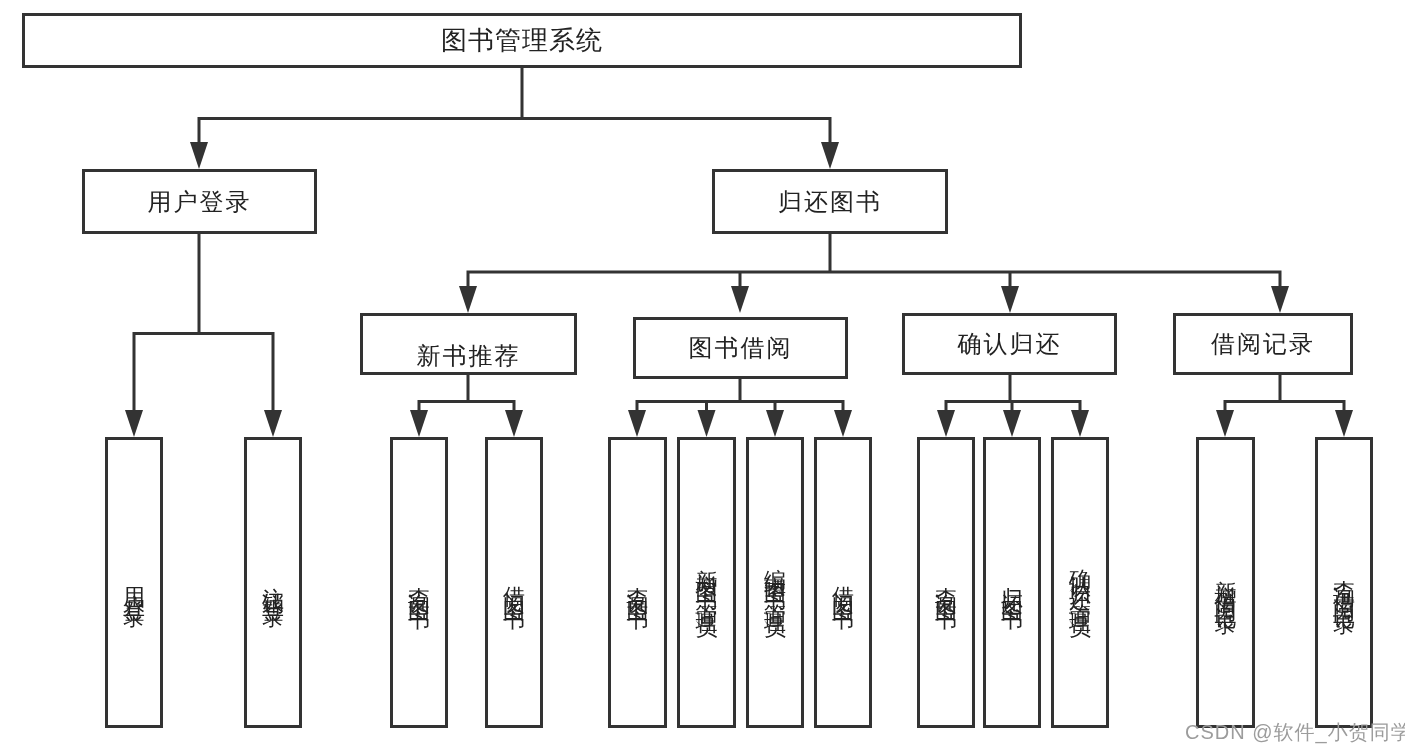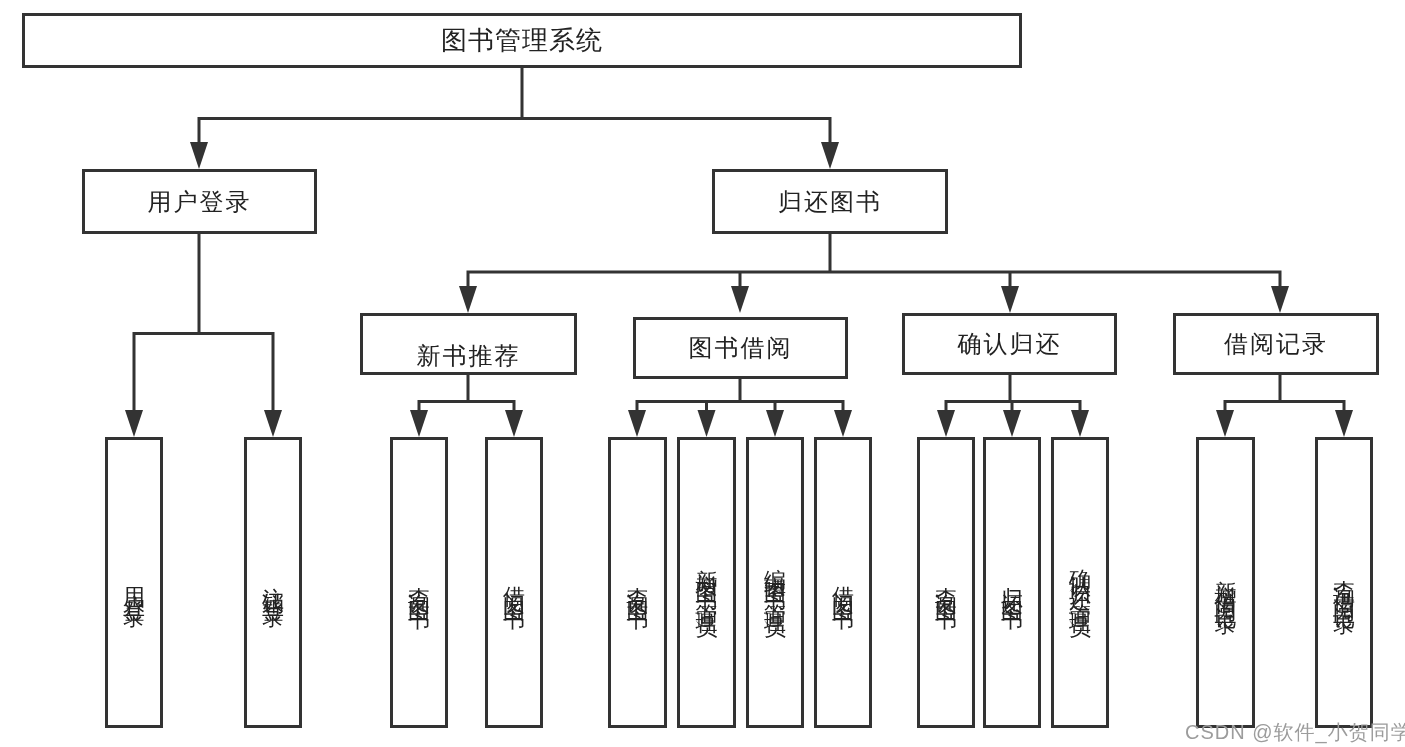--- a/index.html
+++ b/index.html
@@ -123,21 +123,21 @@
 
   <div class="node lvl" style="left:360px;top:313px;width:217px;height:62px;align-items:flex-end;">
     <span class="hlabel">新书推荐</span>
   </div>
   <div class="node lvl" style="left:633px;top:317px;width:215px;height:62px;">
     <span class="hlabel">图书借阅</span>
   </div>
   <div class="node lvl" style="left:902px;top:313px;width:215px;height:62px;">
     <span class="hlabel">确认归还</span>
   </div>
-  <div class="node lvl" style="left:1173px;top:313px;width:206px;height:62px;">
+  <div class="node lvl" style="left:1173px;top:313px;width:180px;height:62px;">
     <span class="hlabel">借阅记录</span>
   </div>
 
   <div class="node vbox" style="left:105px;">
     <span class="vlabel">用户登录</span>
   </div>
   <div class="node vbox" style="left:244px;">
     <span class="vlabel">注销登录</span>
   </div>
 

